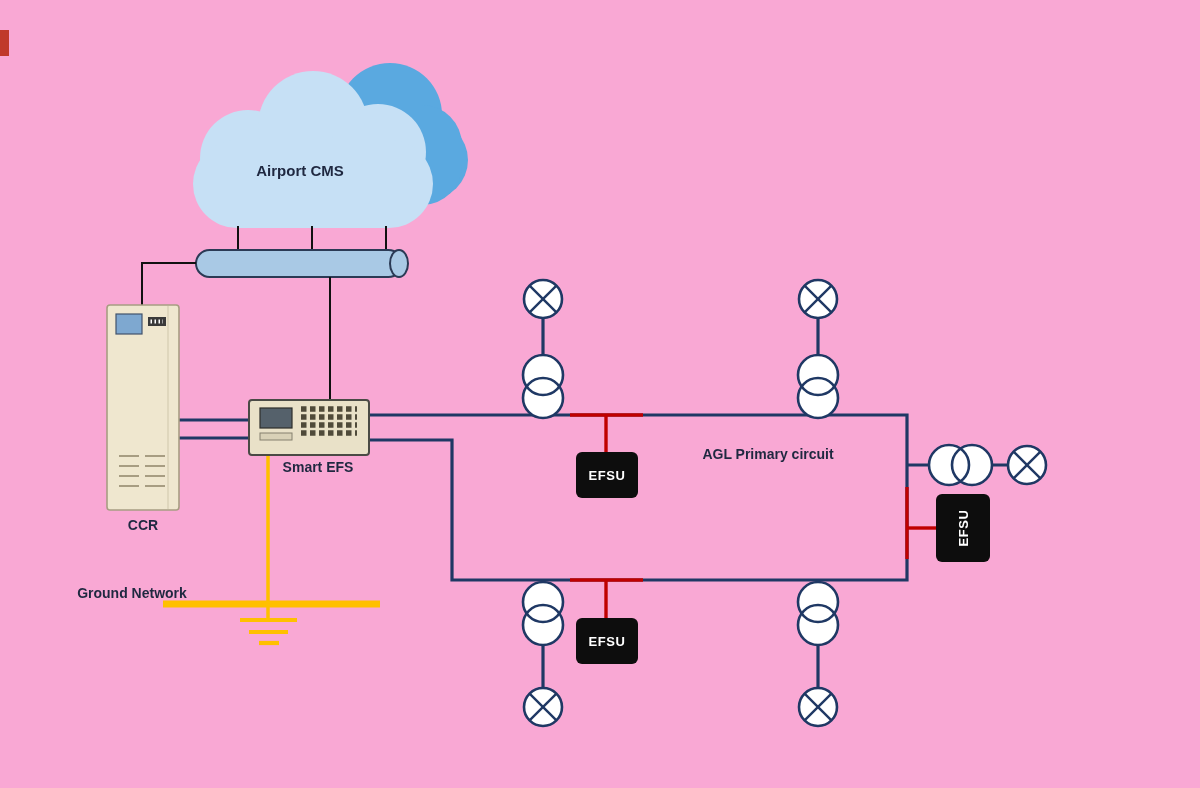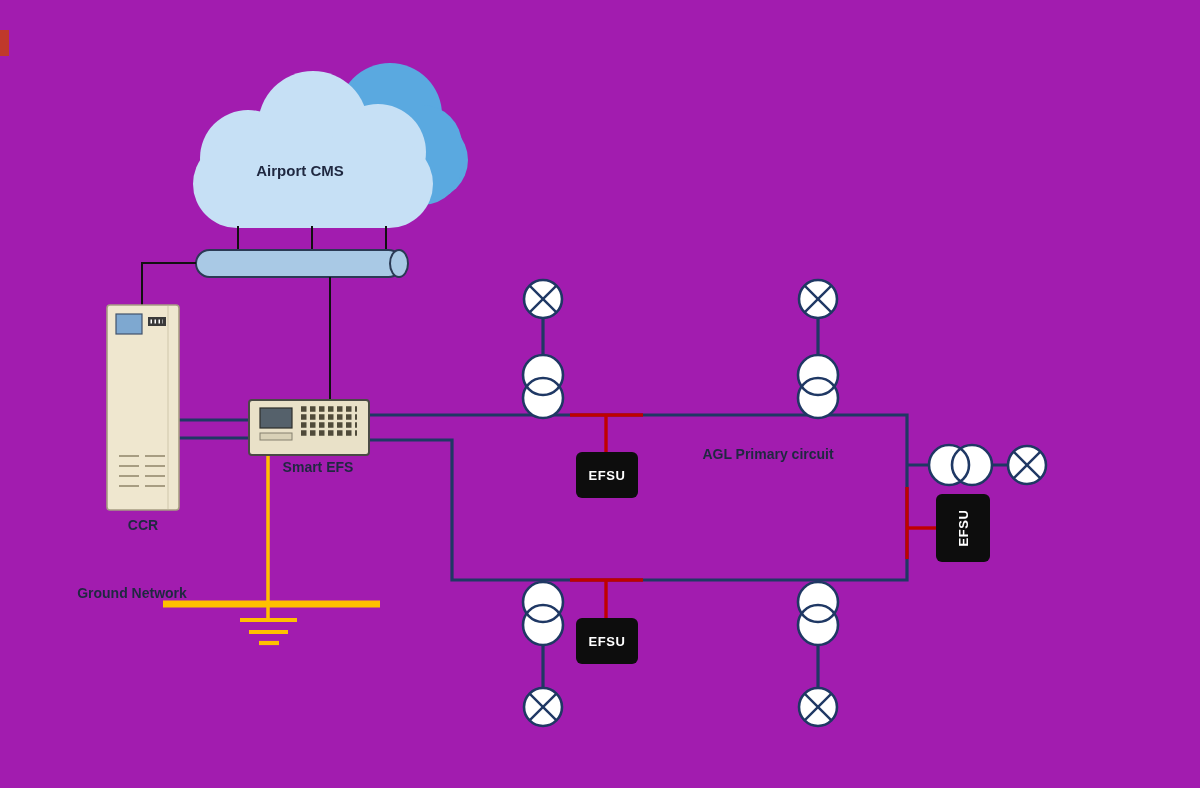--- a/index.html
+++ b/index.html
@@ -1,17 +1,17 @@
 <!DOCTYPE html>
 <html style="--navy: #1f3864; --red: #c00000; --gold: #ffc000; --line-black: #111111; --cloud-light: #c6e0f5; --cloud-dark: #5aa9e0; --cylinder-fill: #a9c9e5; --cylinder-stroke: #2b3a55; --cabinet-fill: #efe7cf; --cabinet-border: #a79d82; --efs-fill: #e9e1c8; --efs-border: #4a4a45; --screen-blue: #7ea8d0; --box-black: #0d0d0d; --label-dark: #1f2840; --corner-red: #c0392b;"><head>
 <meta charset="utf-8">
 <style>
   html,body { margin:0; padding:0; background:#ffffff; }
   .canvas {
-    position:relative; width:1200px; height:788px; background:#a21caf;
+    position:relative; width:1200px; height:788px; background:#f9a8d4;
     font-family:"Liberation Sans", sans-serif; overflow:hidden;text-align:right;
   }
   svg text { font-family:"Liberation Sans", sans-serif; }
 
   .lbl       { font-size:14px; font-weight:bold; fill:var(--label-dark); text-anchor:middle; }
   .lbl-big   { font-size:15px; font-weight:bold; fill:var(--label-dark); text-anchor:middle; }
   .boxlbl    { font-size:13px; font-weight:bold; fill:#ffffff; text-anchor:middle; letter-spacing:0.6px; }
 
   .cloud-back  { fill:var(--cloud-dark); stroke:none; }
   .cloud-front { fill:var(--cloud-light); stroke:none; }

